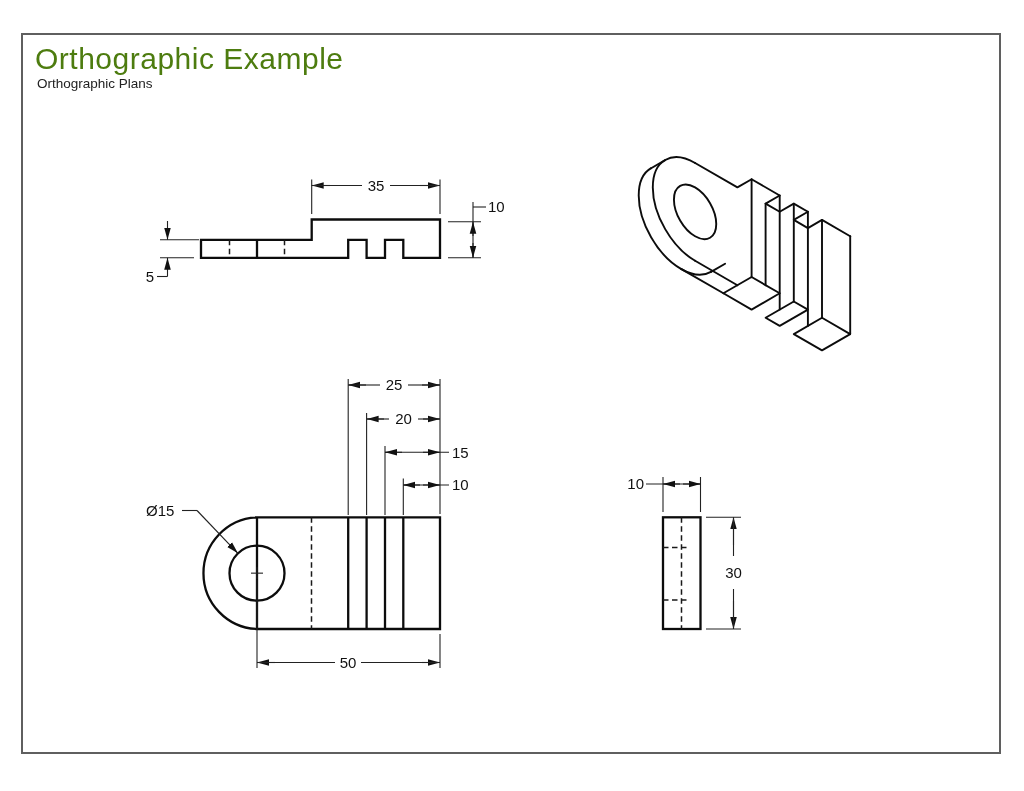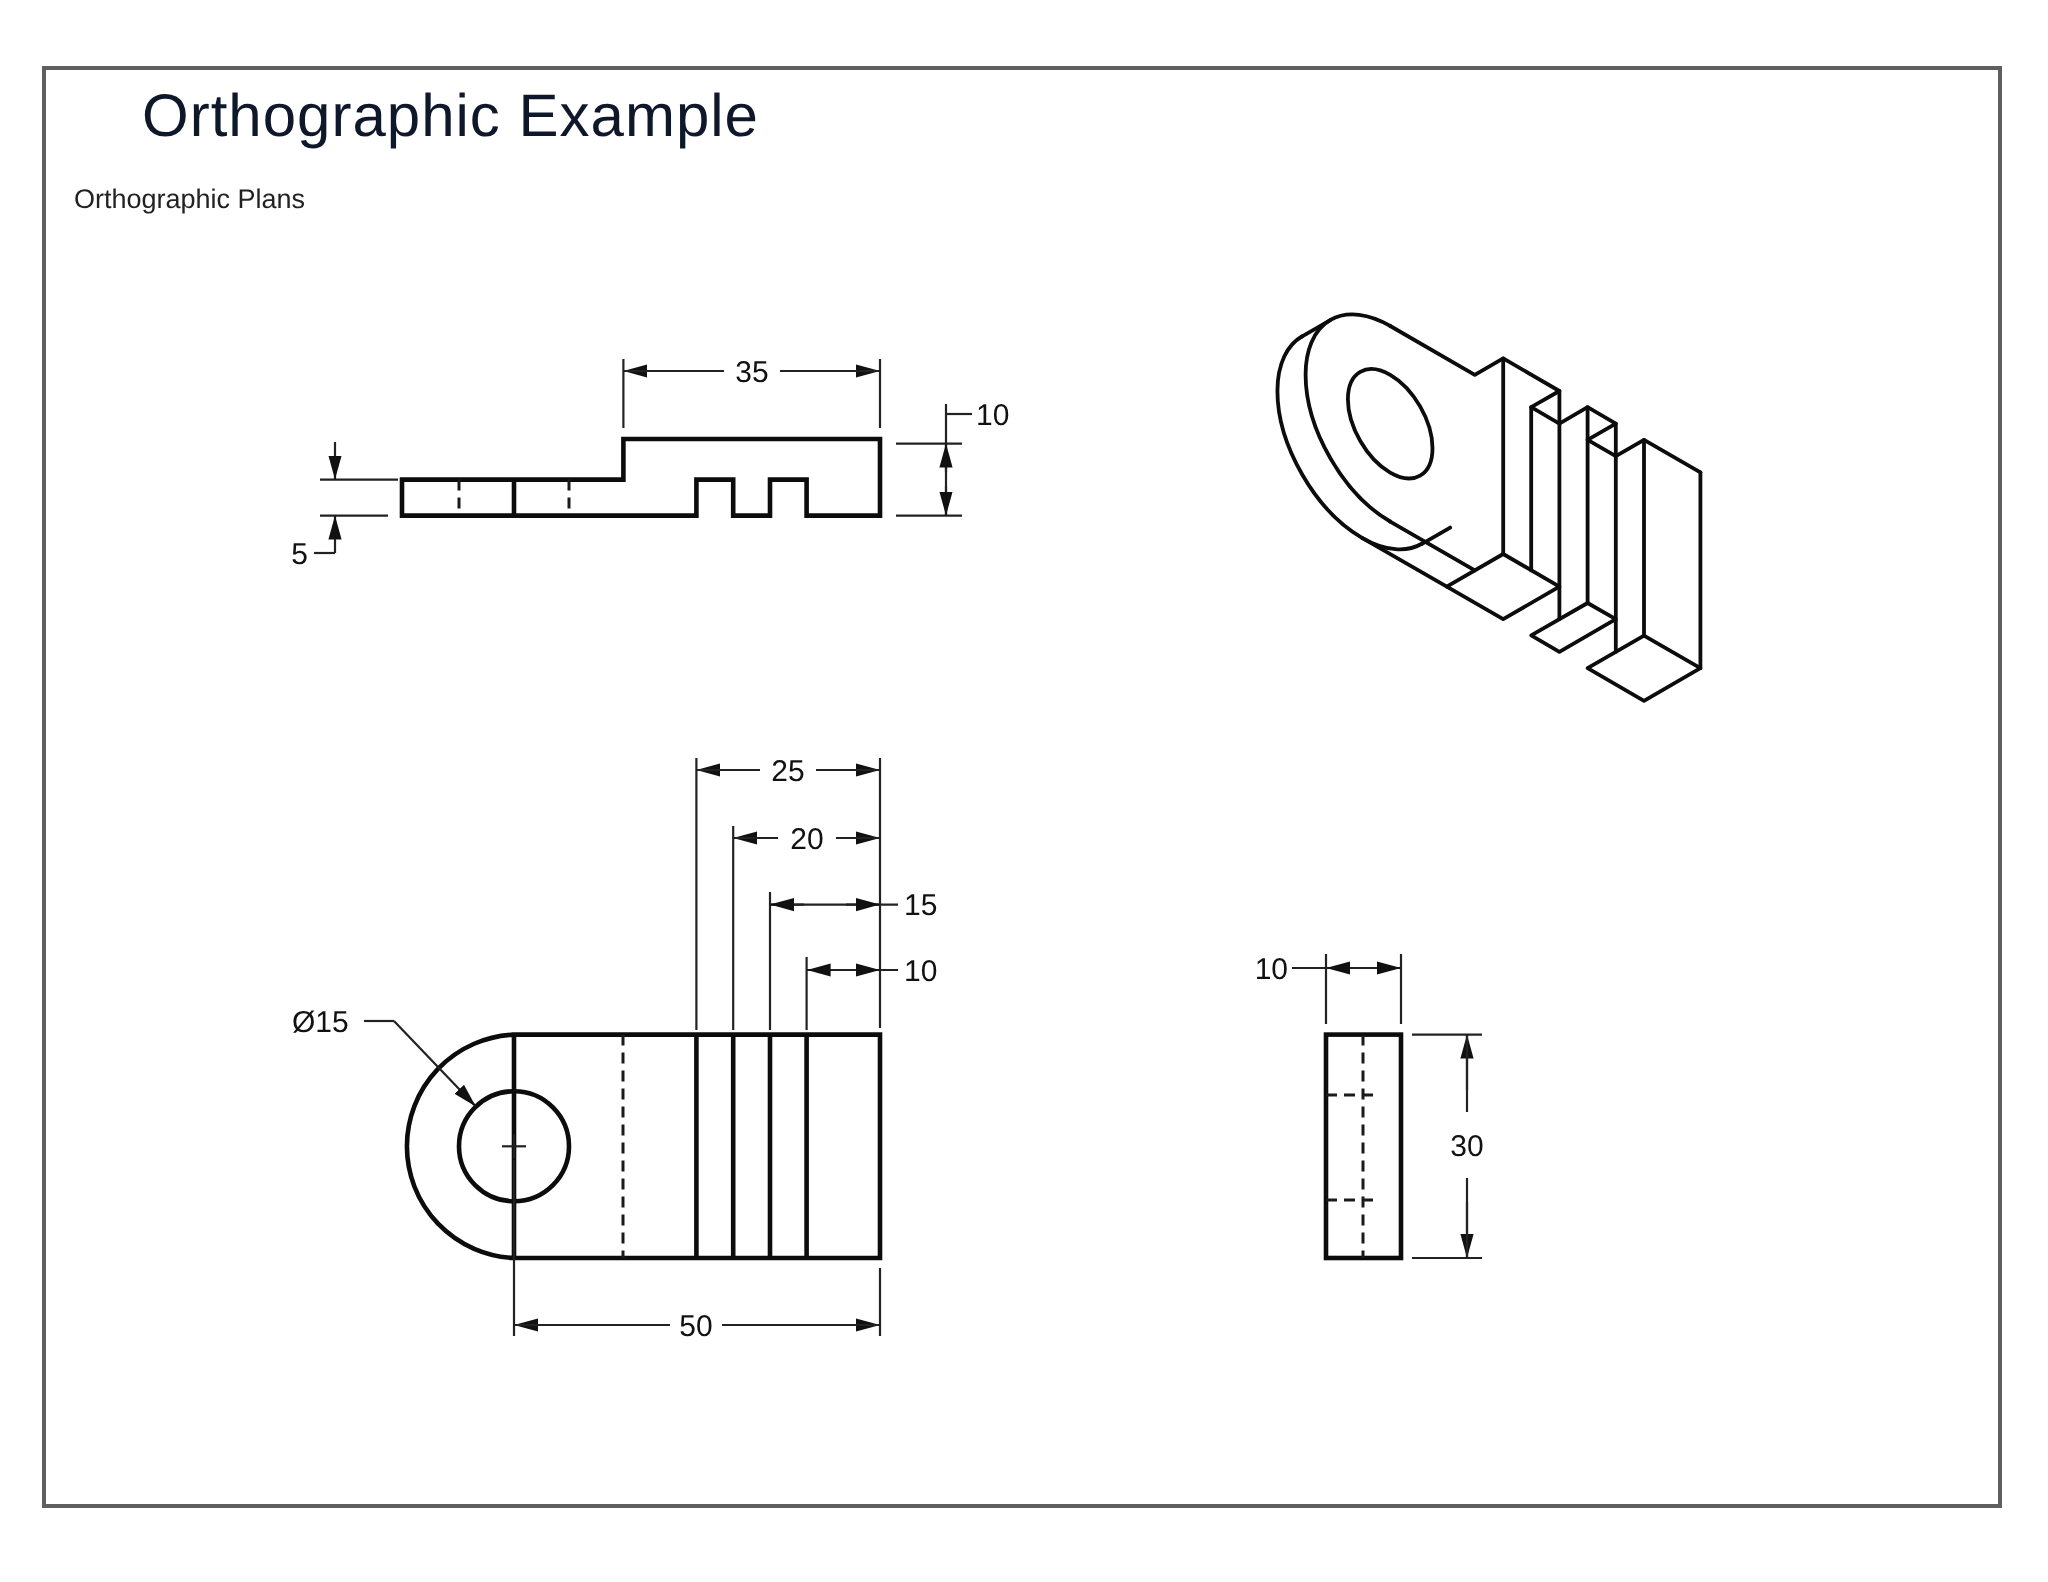--- a/index.html
+++ b/index.html
@@ -1,22 +1,22 @@
 <!DOCTYPE html>
 <html><head>
 <meta charset="utf-8">
 <style>
   html,body{margin:0;padding:0;background:#ffffff;width:1024px;height:791px;
     font-family:"Liberation Sans", sans-serif;}
   .sheet{position:relative;width:1024px;height:791px;background:#fff;overflow:hidden;}
   .border-frame{position:absolute;left:21px;top:33px;width:980px;height:721px;
     border:2px solid #5f5f5f;box-sizing:border-box;}
-  .title{position:absolute;left:35px;top:42px;font-size:30px;color:#0f172a;
-    letter-spacing:0.5px;margin-left:36px;}
-  .subtitle{position:absolute;left:37px;top:92px;font-size:13.5px;color:#222;}
+  .title{position:absolute;left:35px;top:42px;font-size:30px;color:#4d7c0f;
+    letter-spacing:0.5px;}
+  .subtitle{position:absolute;left:37px;top:76px;font-size:13.5px;color:#222;}
   svg{position:absolute;left:0;top:0;}
   .obj{stroke:#0c0c0c;stroke-width:2.3;fill:none;stroke-linejoin:miter;}
   .obj-iso{stroke:#0c0c0c;stroke-width:1.9;fill:none;stroke-linejoin:round;stroke-linecap:round;}
   .hid{stroke:#1a1a1a;stroke-width:1.5;fill:none;stroke-dasharray:5.5,3.5;}
   .dim{stroke:#222;stroke-width:1.1;fill:none;}
   .dimtxt{font-family:"Liberation Sans", sans-serif;font-size:15px;fill:#111;}
 </style>
 </head>
 <body>
 

